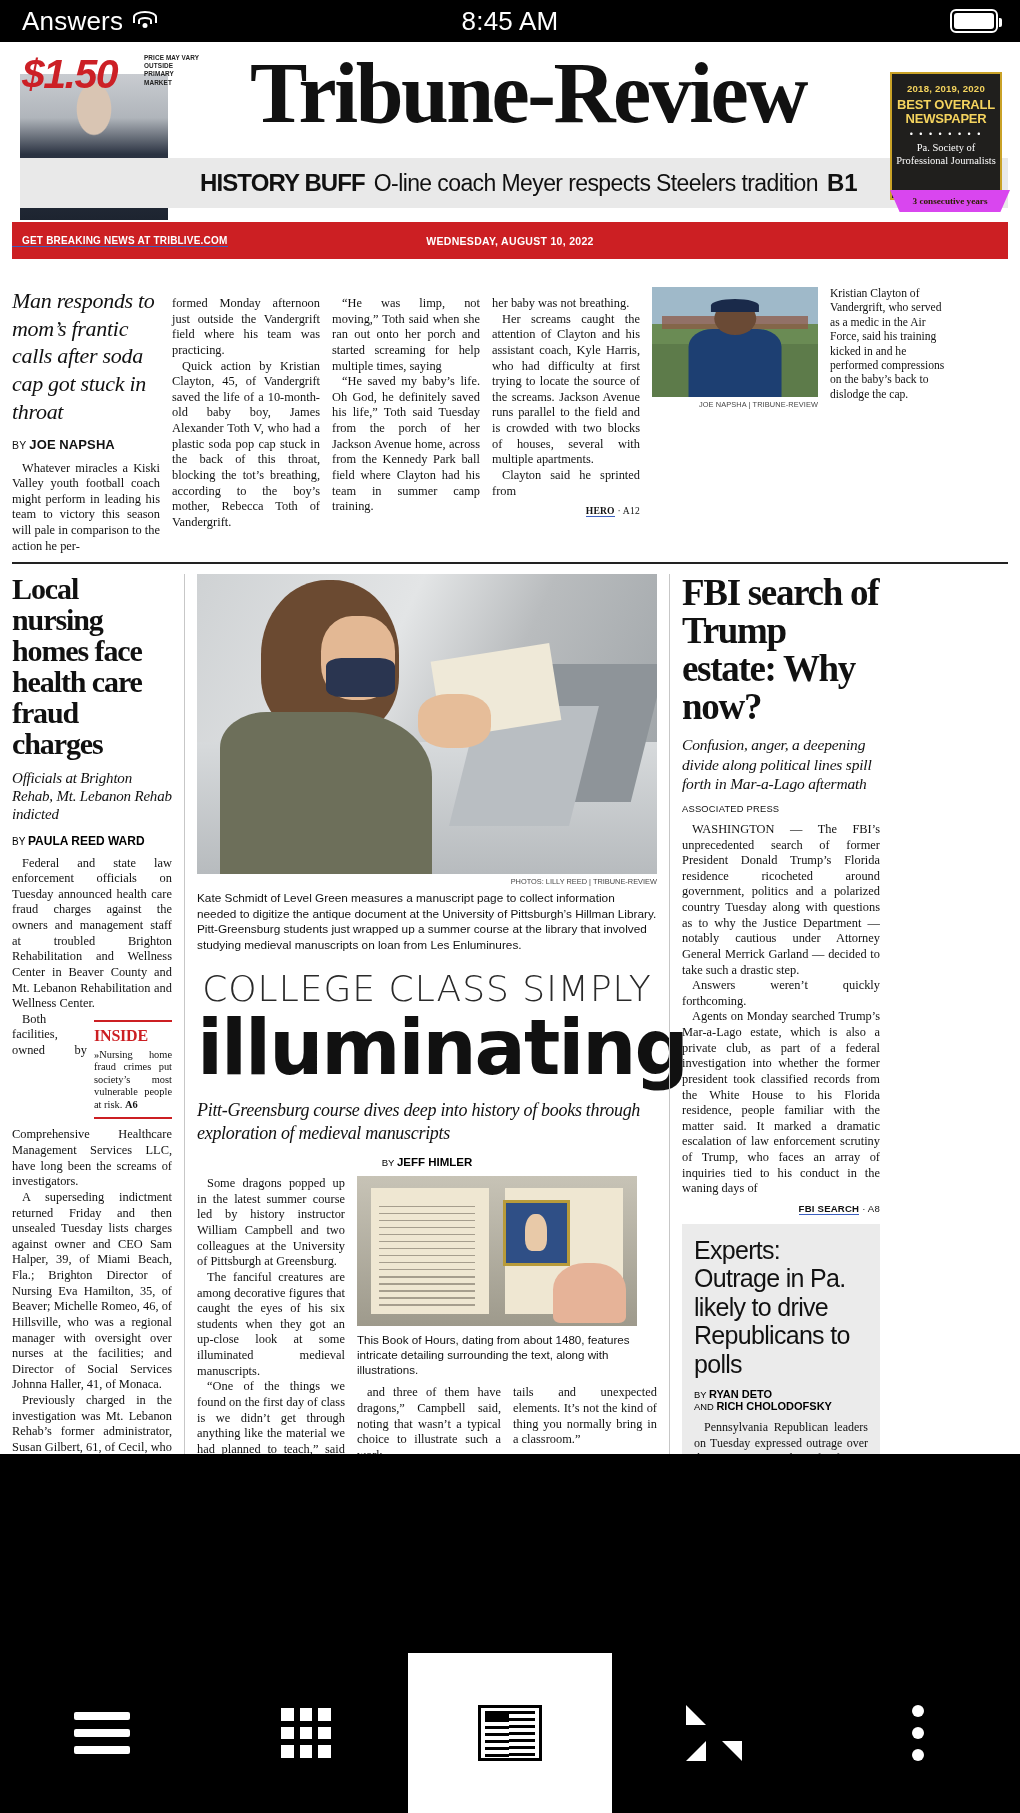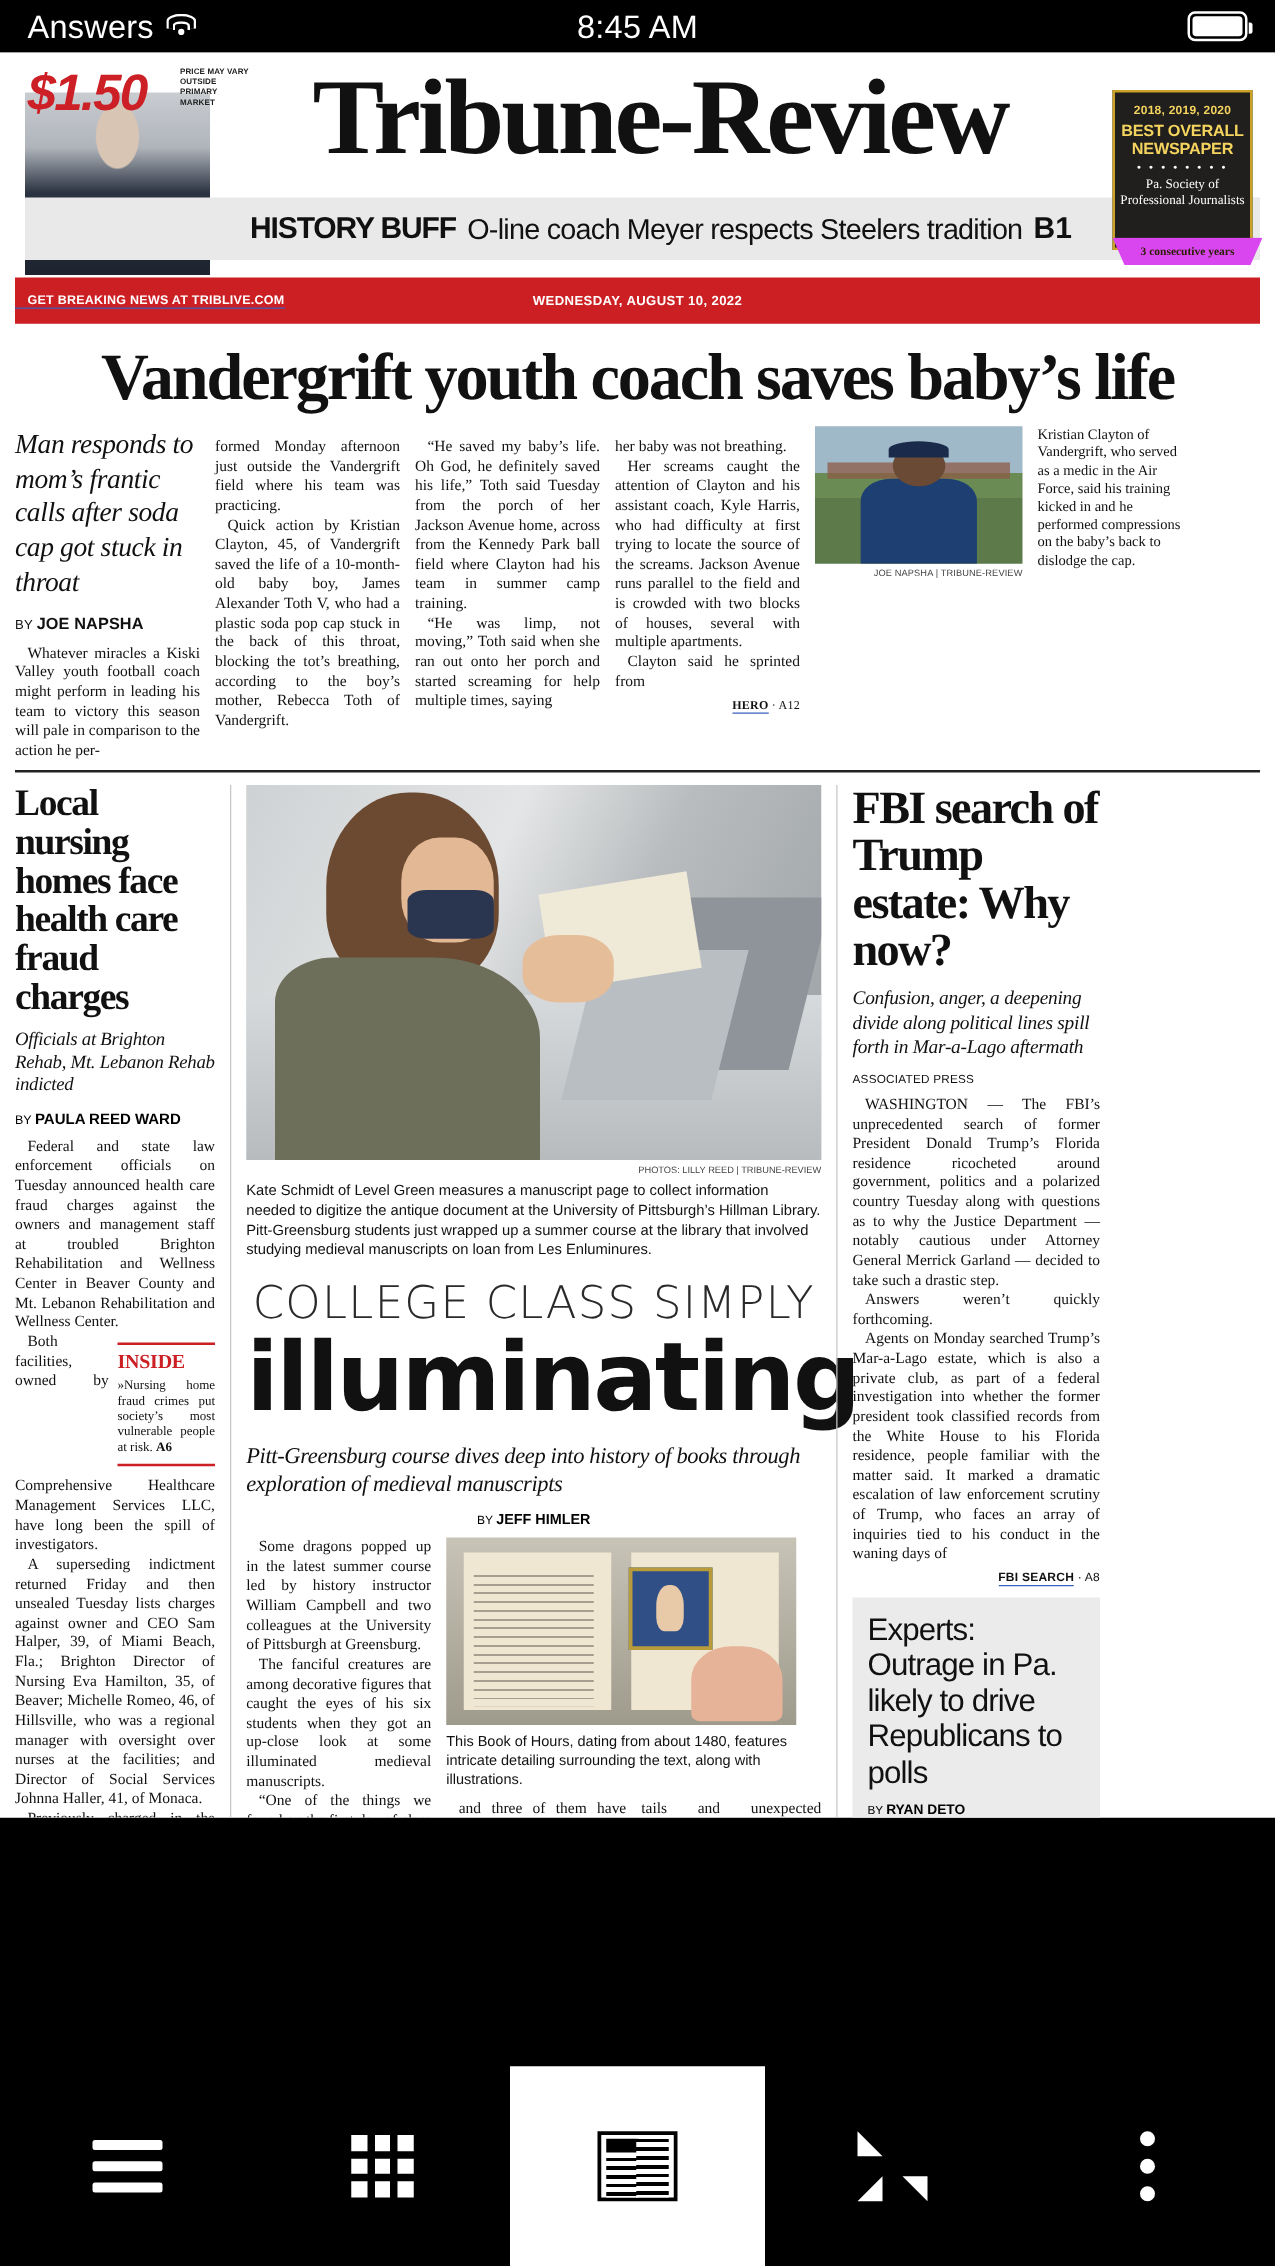--- a/index.html
+++ b/index.html
@@ -332,42 +332,41 @@
         <span class="skpage">B1</span>
       </div>
     </div>
 
     <div class="datebar">
       <span class="dl">GET BREAKING NEWS AT TRIBLIVE.COM</span>
       <span class="dc">WEDNESDAY, AUGUST 10, 2022</span>
     </div>
 
     <div class="lead">
-      <h1>Vandergrift youth coach saves baby’s life</h1>
 
       <div class="lead-body">
         <div class="lc">
           <div class="deck">Man responds to mom’s frantic calls after soda cap got stuck in throat</div>
           <div class="byline">
             <span>BY</span>
             <b>JOE NAPSHA</b>
           </div>
           <div class="body-col">
             <p>Whatever miracles a Kiski Valley youth football coach might perform in leading his team to victory this season will pale in comparison to the action he per-</p>
           </div>
         </div>
 
         <div class="lc c2 body-col">
           <p class="ni">formed Monday afternoon just outside the Vandergrift field where his team was practicing.</p>
           <p>Quick action by Kristian Clayton, 45, of Vandergrift saved the life of a 10-month-old baby boy, James Alexander Toth V, who had a plastic soda pop cap stuck in the back of this throat, blocking the tot’s breathing, according to the boy’s mother, Rebecca Toth of Vandergrift.</p>
         </div>
 
         <div class="lc c3 body-col">
+          <p>“He was limp, not moving,” Toth said when she ran out onto her porch and started screaming for help multiple times, saying</p>
           <p>“He saved my baby’s life. Oh God, he definitely saved his life,” Toth said Tuesday from the porch of her Jackson Avenue home, across from the Kennedy Park ball field where Clayton had his team in summer camp training.</p>
-          <p>“He was limp, not moving,” Toth said when she ran out onto her porch and started screaming for help multiple times, saying</p>
         </div>
 
         <div class="lc c4 body-col">
           <p class="ni">her baby was not breathing.</p>
           <p>Her screams caught the attention of Clayton and his assistant coach, Kyle Harris, who had difficulty at first trying to locate the source of the screams. Jackson Avenue runs parallel to the field and is crowded with two blocks of houses, several with multiple apartments.</p>
           <p>Clayton said he sprinted from</p>
           <div class="jump">
             <u>HERO</u>
             <span>· A12</span>
           </div>
@@ -400,21 +399,21 @@
         </div>
         <div class="body-col" style="margin-top:8px;">
           <p>Federal and state law enforcement officials on Tuesday announced health care fraud charges against the owners and management staff at troubled Brighton Rehabilitation and Wellness Center in Beaver County and Mt. Lebanon Rehabilitation and Wellness Center.</p>
           <div class="inside-box">
             <div class="ttl">INSIDE</div>
             <div class="tx">
               <span>»Nursing home fraud crimes put society’s most vulnerable people at risk.</span>
               <b>A6</b>
             </div>
           </div>
-          <p>Both facilities, owned by Comprehensive Healthcare Management Services LLC, have long been the spill of investigators.</p>
+          <p>Both facilities, owned by Comprehensive Healthcare Management Services LLC, have long been the screams of investigators.</p>
           <p>A superseding indictment returned Friday and then unsealed Tuesday lists charges against owner and CEO Sam Halper, 39, of Miami Beach, Fla.; Brighton Director of Nursing Eva Hamilton, 35, of Beaver; Michelle Romeo, 46, of Hillsville, who was a regional manager with oversight over nurses at the facilities; and Director of Social Services Johnna Haller, 41, of Monaca.</p>
           <p>Previously charged in the investigation was Mt. Lebanon Rehab’s former administrator, Susan Gilbert, 61, of Cecil, who was accused in February 2021 with conspiracy, health care fraud and obstruction of a federal audit.</p>
 
         </div>
 
       </div>
 
       <div class="vrule"></div>
 
       <div class="mid-center">

